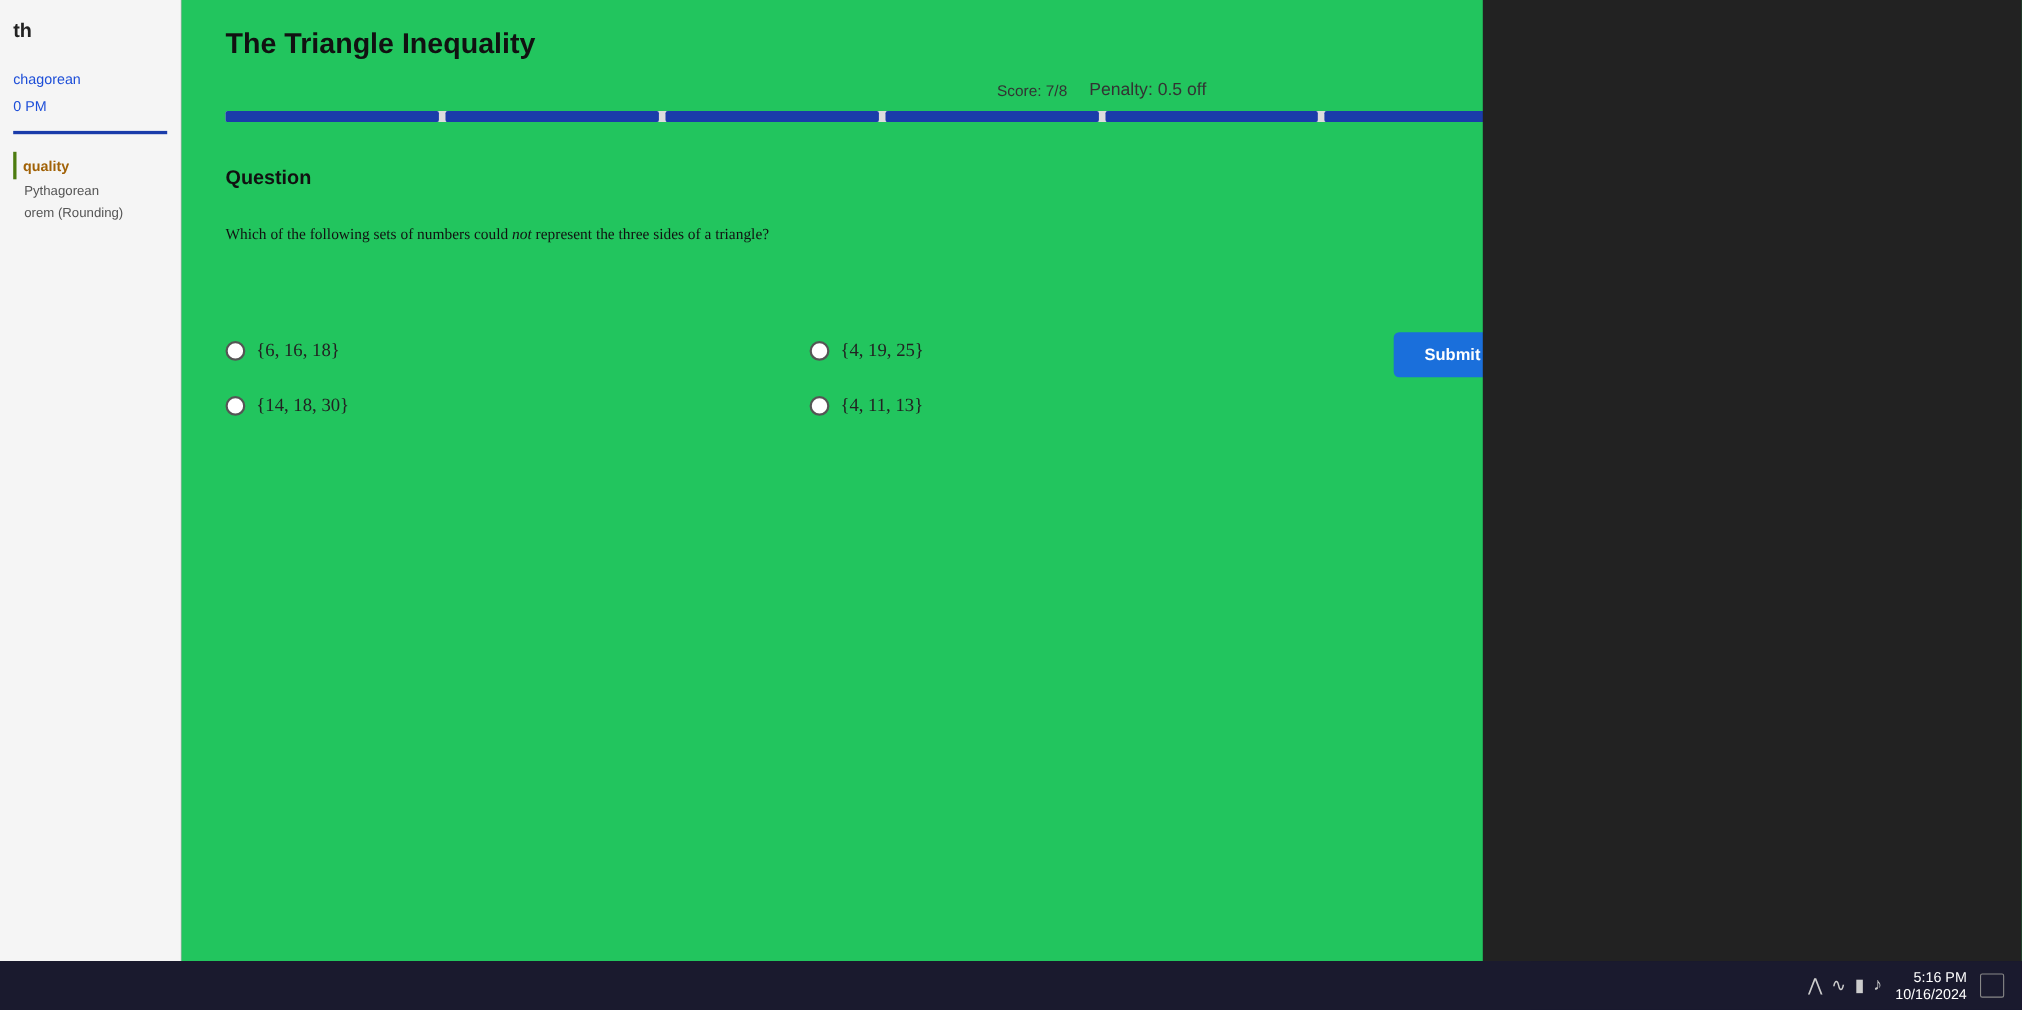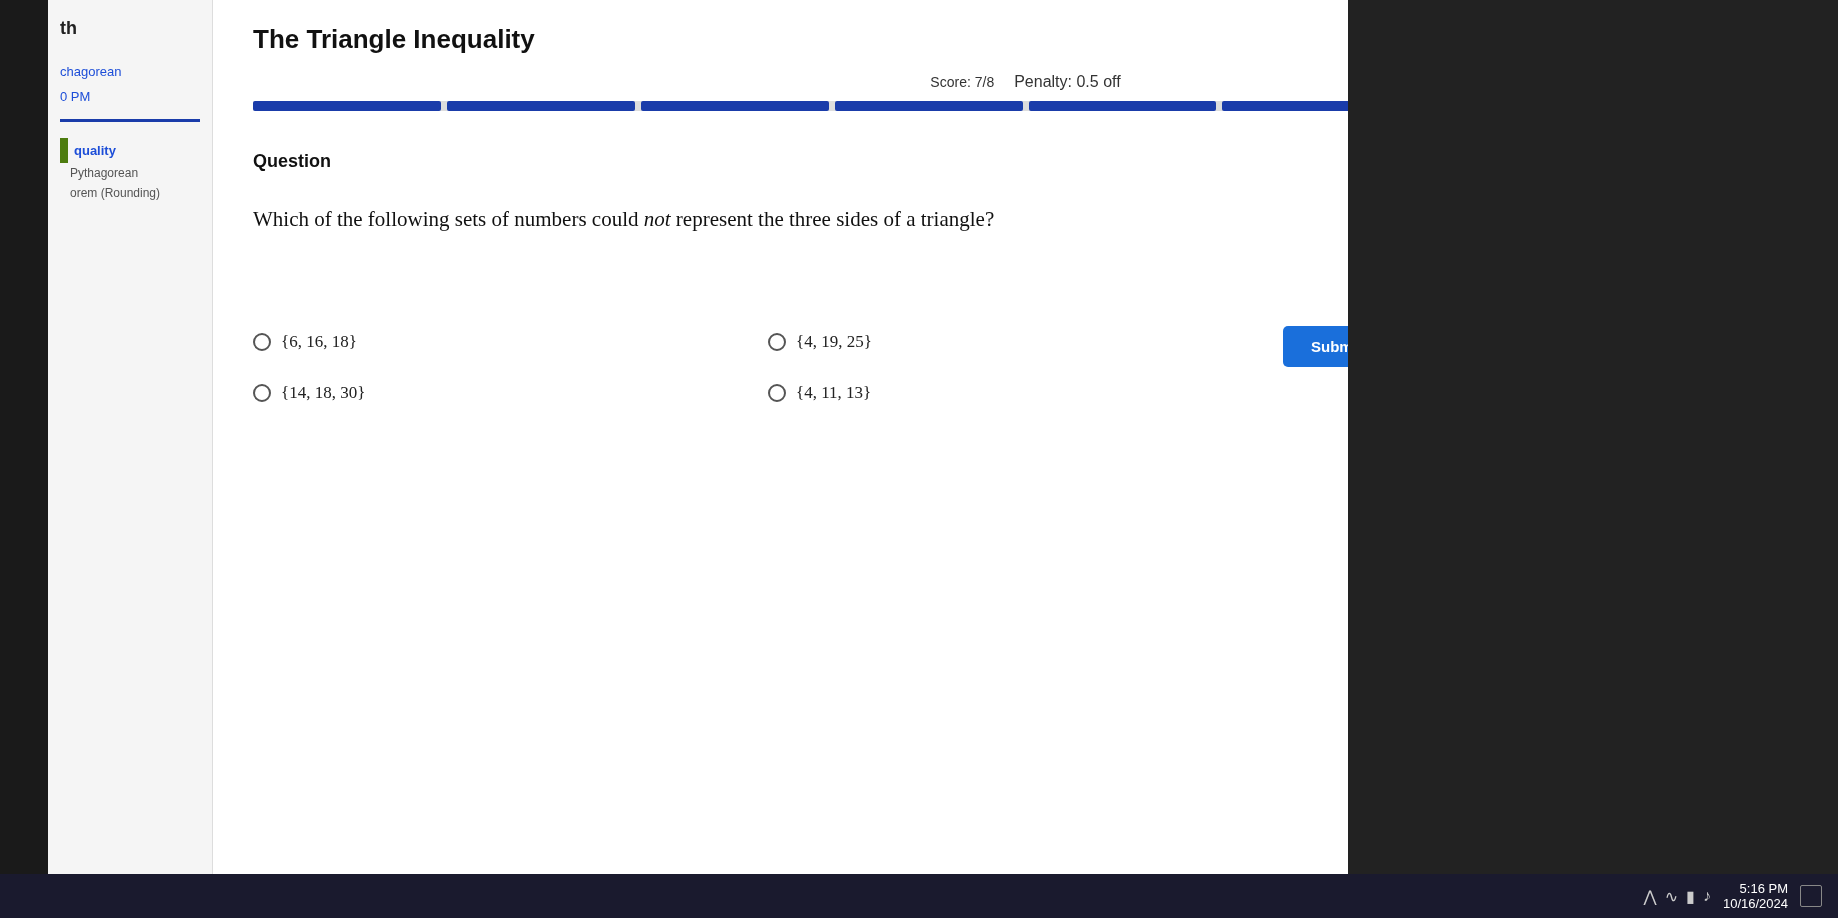--- a/index.html
+++ b/index.html
@@ -14,21 +14,20 @@
 
     
     .sidebar {
       width: 165px;
       background: #f5f5f5;
       border-right: 1px solid #ddd;
       display: flex;
       flex-direction: column;
       padding: 0;
       flex-shrink: 0;
-      margin-left: 48px;
     }
     .sidebar-top {
       padding: 18px 12px 12px 12px;
     }
     .sidebar-title {
       font-size: 18px;
       font-weight: bold;
       color: #222;
       font-family: Arial, sans-serif;
     }
@@ -41,23 +40,23 @@
       padding: 8px 12px;
     }
     .sidebar-item {
       font-size: 13px;
       color: #1d4ed8;
       padding: 5px 0;
       font-family: Arial, sans-serif;
       cursor: pointer;
     }
     .sidebar-item.active {
-      color: #1d4ed8;
-      font-weight: bold;
-      border-left: 8px solid #4d7c0f;
+      color: #a16207;
+      font-weight: bold;
+      border-left: 3px solid #4d7c0f;
       padding-left: 6px;
     }
     .sidebar-item-sub {
       font-size: 12px;
       color: #555;
       padding: 3px 0 3px 10px;
       font-family: Arial, sans-serif;
       cursor: pointer;
     }
     .sidebar-bottom {
@@ -71,21 +70,21 @@
     }
     .sidebar-bottom a {
       color: #1a3caa;
       text-decoration: none;
       cursor: pointer;
     }
 
     
     .main-content {
       flex: 1;
-      background: #ffffff;
+      background: #22c55e;
       padding: 24px 40px 33px 40px;
       overflow-y: auto;
     }
 
     .page-title {
       font-size: 26px;
       font-weight: bold;
       color: #111;
       font-family: Arial, sans-serif;
       margin-bottom: 18px;
@@ -179,24 +178,24 @@
     }
     .watch-icon::after {
       content: '';
       border-left: 7px solid #333;
       border-top: 4px solid transparent;
       border-bottom: 4px solid transparent;
       margin-left: 2px;
     }
 
     .question-text {
-      font-size: 21px;
+      font-size: 14px;
       color: #111;
       line-height: 1.6;
-      margin-bottom: 42px;
+      margin-bottom: 30px;
       font-family: 'Georgia', serif;
     }
     .question-text em {
       font-style: italic;
     }
 
     .answer-label {
       font-size: 18px;
       font-weight: bold;
       color: #111;

